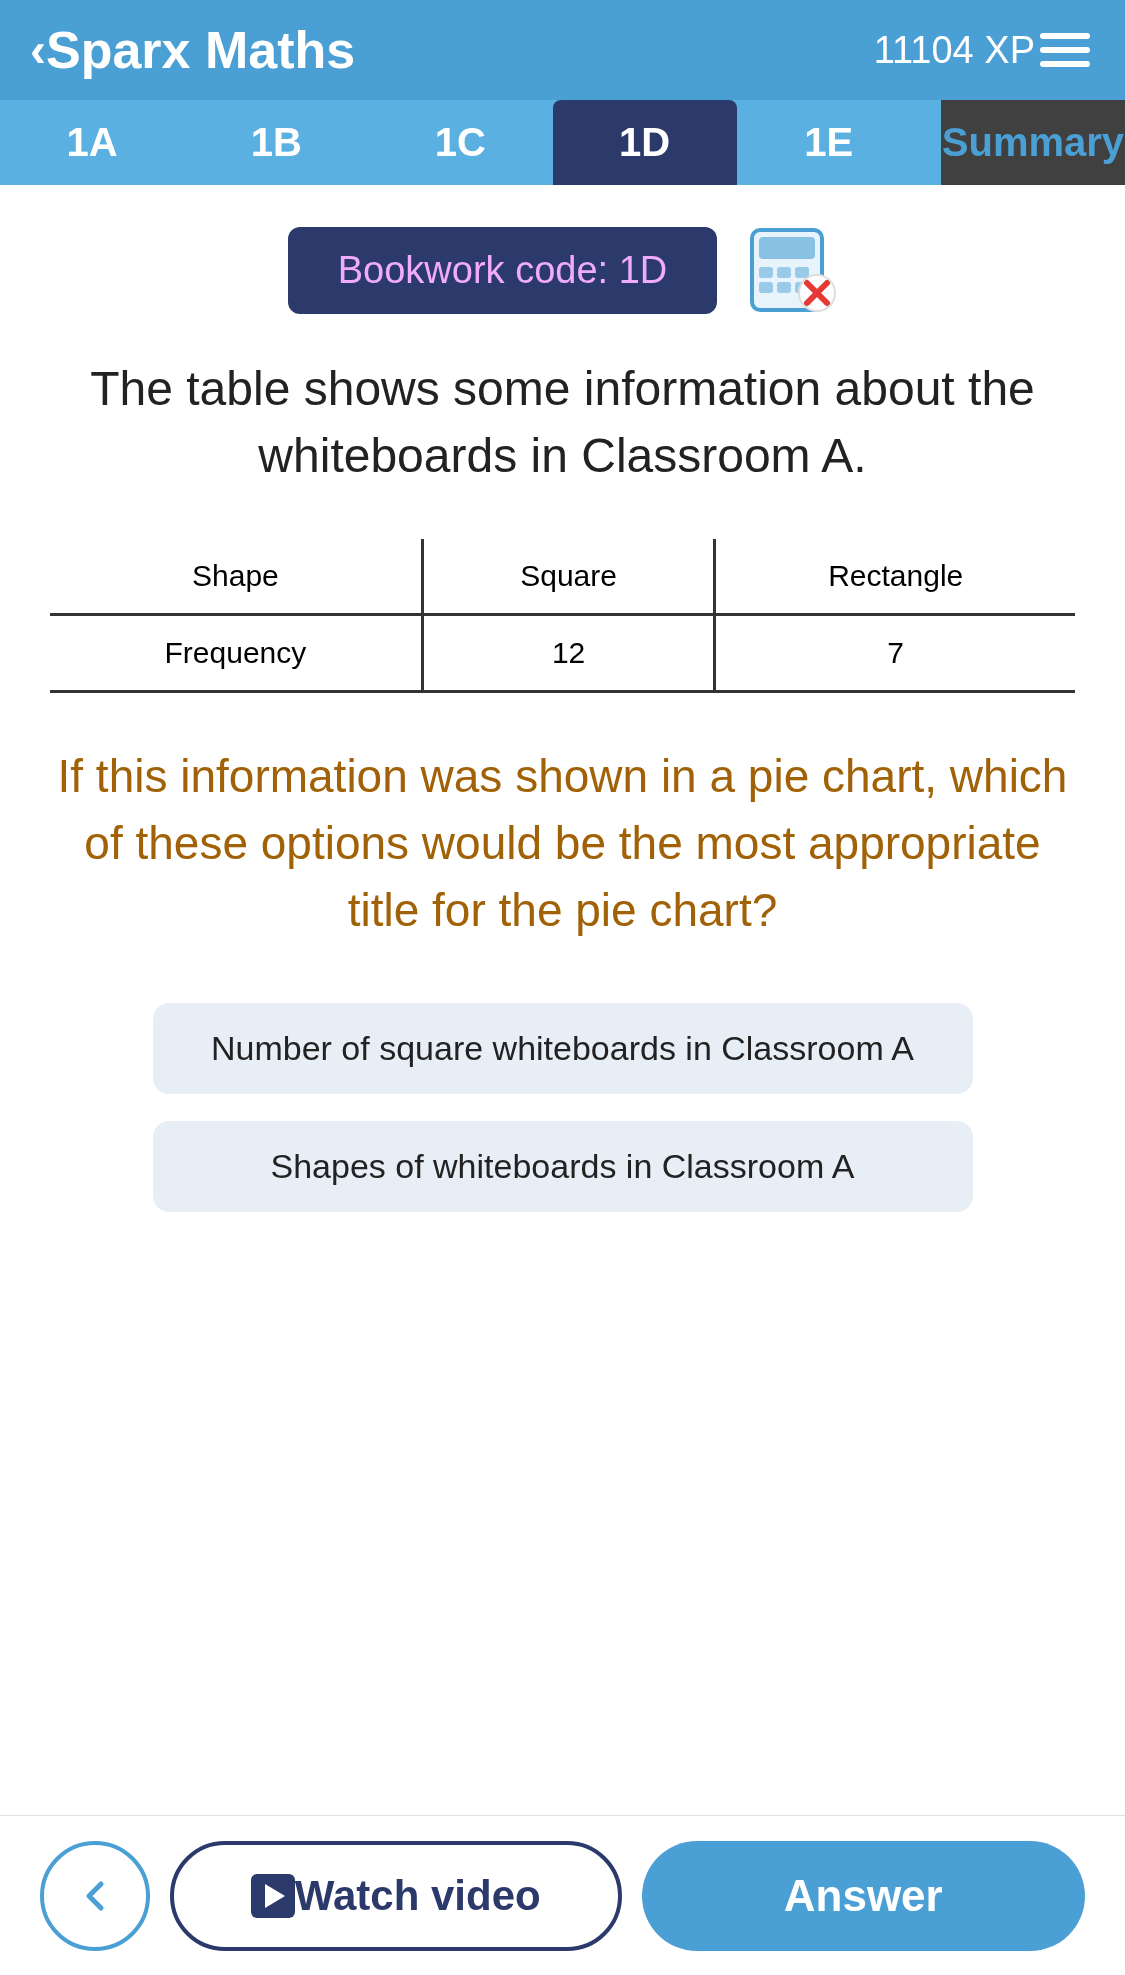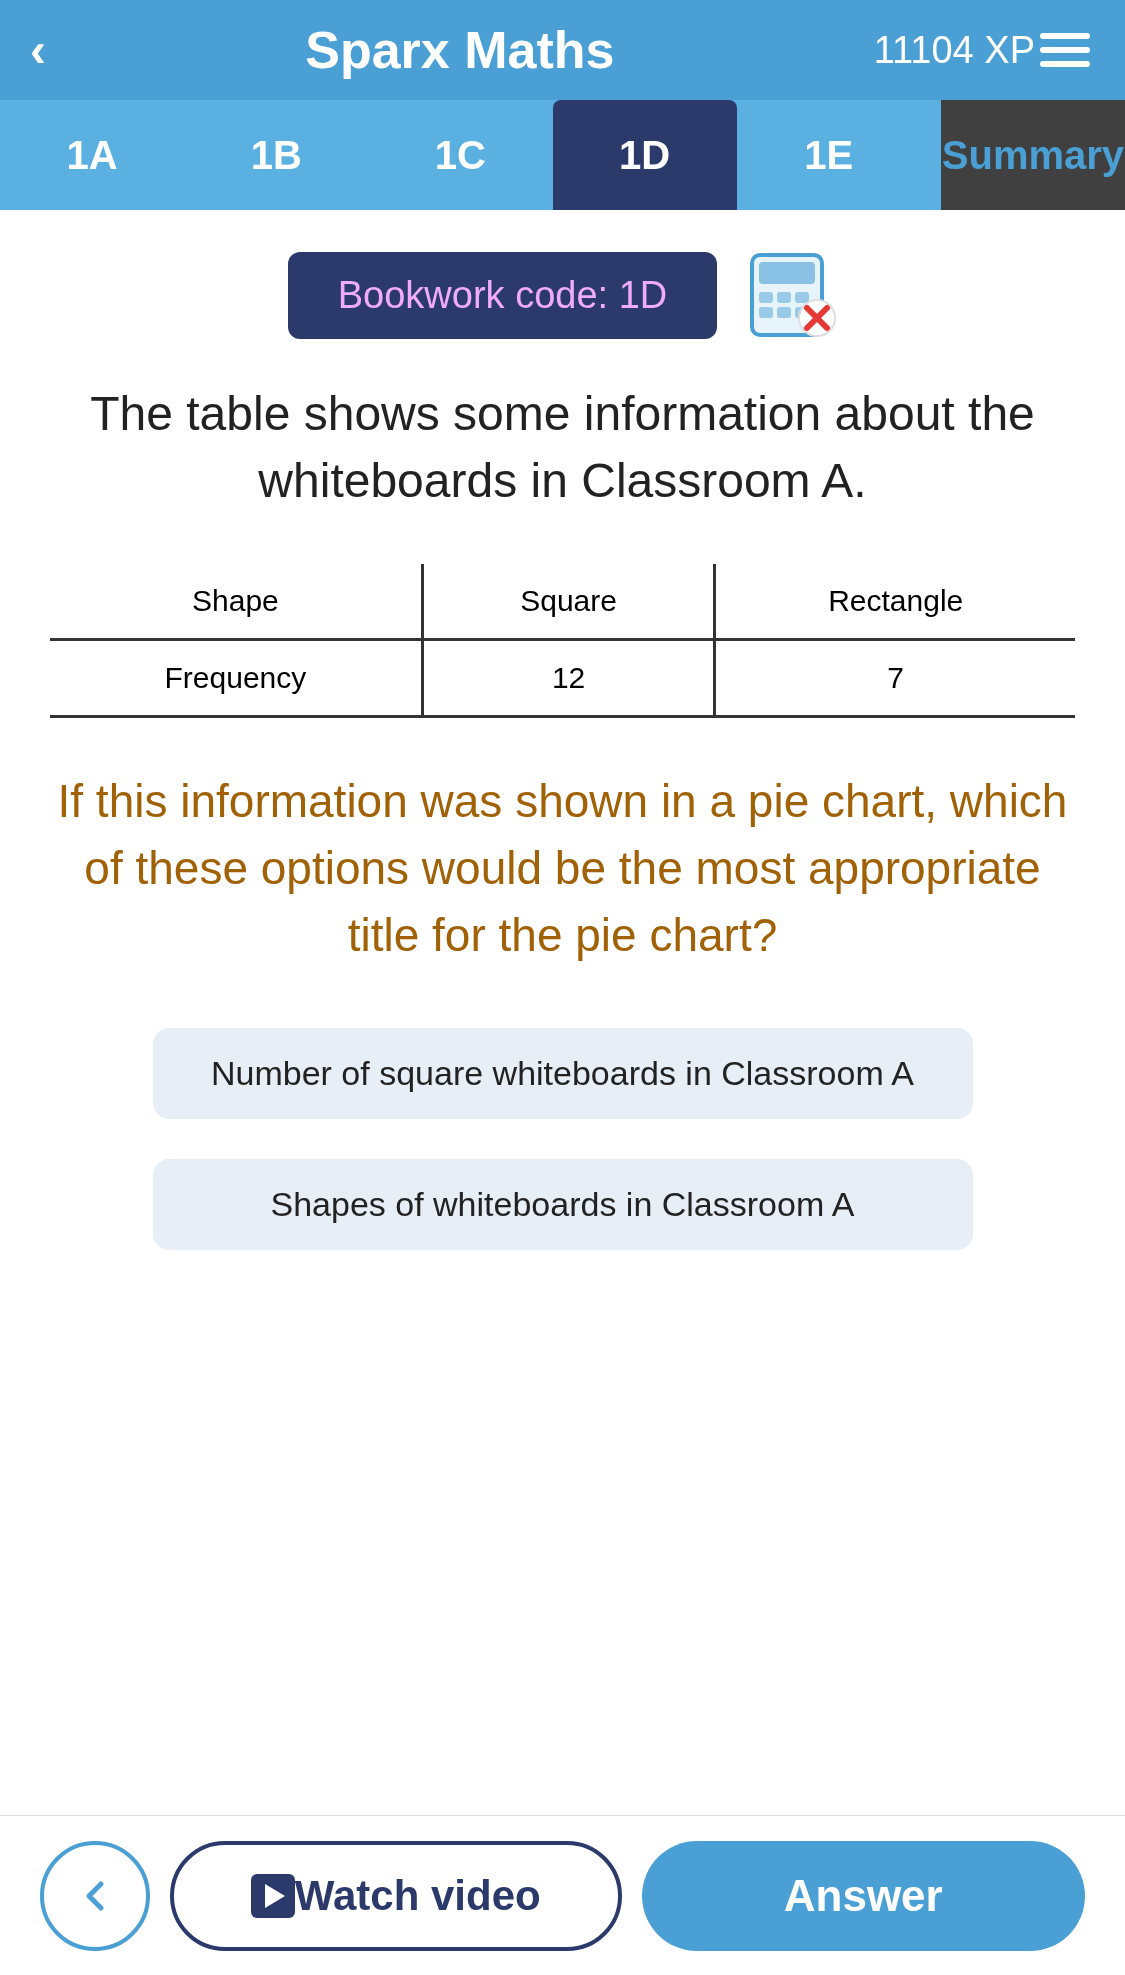--- a/index.html
+++ b/index.html
@@ -32,21 +32,21 @@
       background: none;
       border: none;
       line-height: 1;
     }
 
     .header-title {
       color: #fff;
       font-size: 52px;
       font-weight: bold;
       flex: 1;
-      text-align: center;
+      text-align: left;
     }
 
     .header-xp {
       color: #fff;
       font-size: 38px;
       font-weight: 500;
     }
 
     .header-menu {
       color: #fff;
@@ -68,21 +68,21 @@
       width: 50px;
       height: 6px;
       background: #fff;
       border-radius: 3px;
     }
 
     
     .tabs {
       display: flex;
       background: #5ab0e0;
-      height: 110px;
+      height: 85px;
     }
 
     .tab {
       flex: 1;
       display: flex;
       align-items: center;
       justify-content: center;
       font-size: 40px;
       font-weight: bold;
       color: #fff;
@@ -176,21 +176,21 @@
       line-height: 1.45;
       text-align: center;
       color: #a16207;
       margin-bottom: 60px;
     }
 
     
     .options {
       display: flex;
       flex-direction: column;
-      gap: 40px;
+      gap: 27px;
       align-items: center;
       margin-bottom: 60px;
     }
 
     .option-btn {
       background: #e8eef5;
       border: none;
       border-radius: 16px;
       padding: 26px 50px;
       font-size: 34px;

